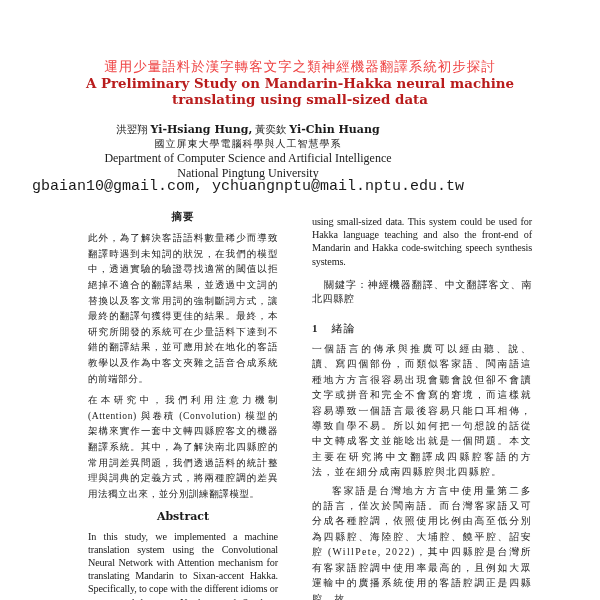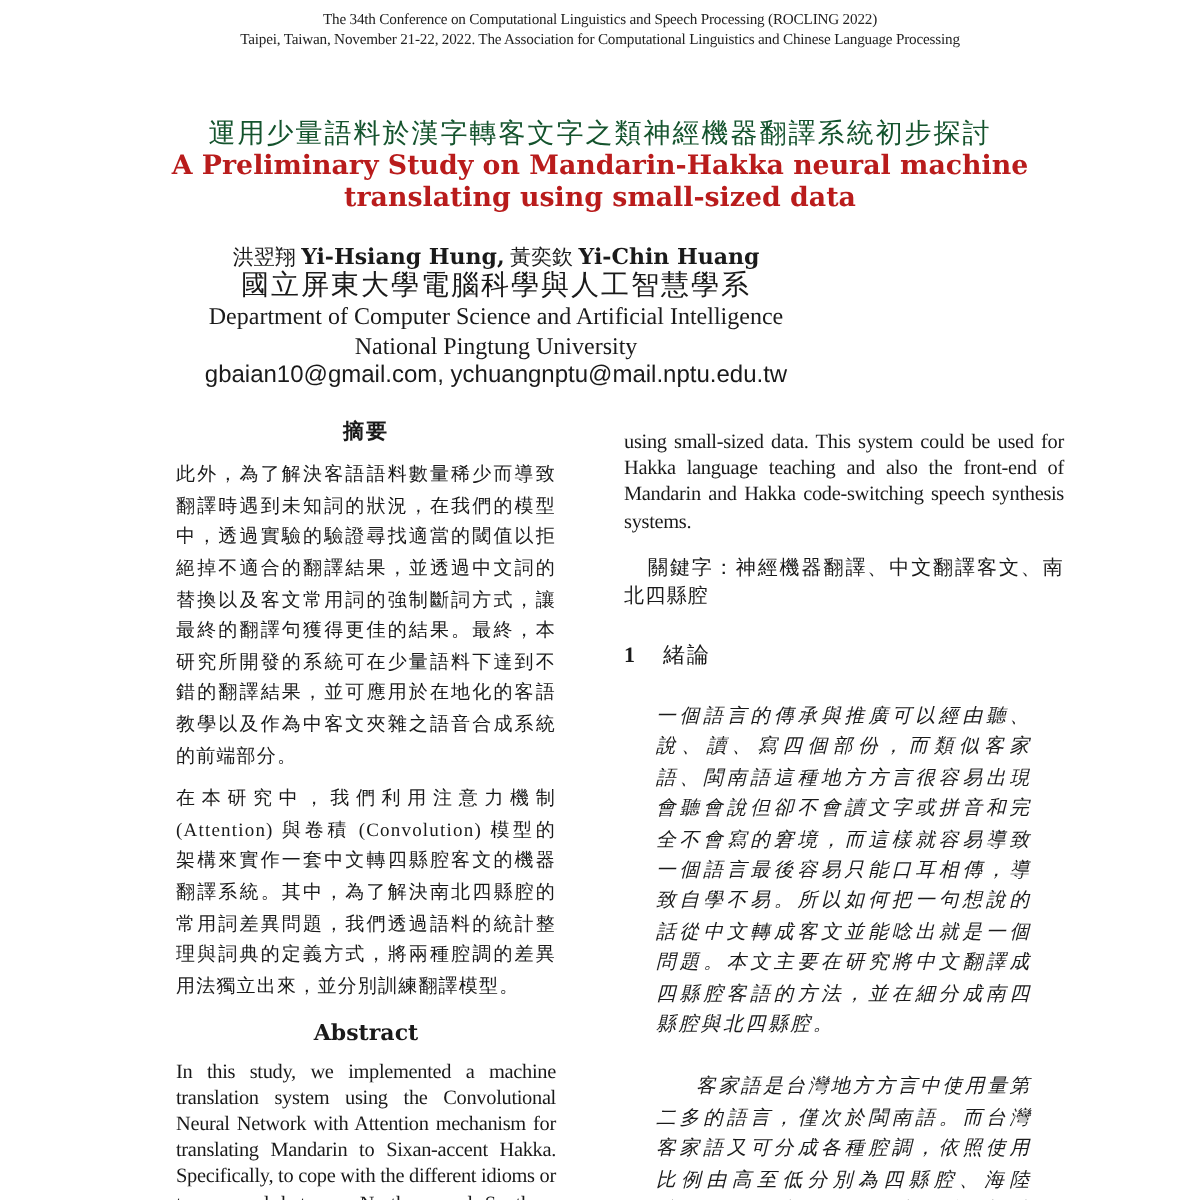--- a/index.html
+++ b/index.html
@@ -2,52 +2,48 @@
 <html><head>
 <meta charset="utf-8">
 <style>
   html, body { margin: 0; padding: 0; background: #ffffff; }
   body { width: 600px; height: 600px; overflow: hidden; position: relative; color: #1a1a1a;
          font-family: "Liberation Serif", "DejaVu Serif", serif; }
   .page { position: absolute; left: 0; top: 0; width: 600px; height: 600px; }
   .conf { position: absolute; top: 5px; left: 0; width: 600px; text-align: center;
           font-size: 7.6px; line-height: 10px; color: #222; letter-spacing: -0.1px; }
   .title-block { position: absolute; top: 58px; left: 0; width: 600px; text-align: center; }
-  .title-zh { font-size: 13.5px; line-height: 17px; letter-spacing: 1px; color: #14532d; }
+  .title-zh { font-size: 13.5px; line-height: 17px; letter-spacing: 1px; color: #ef4444; }
   .title-en { font-family: "DejaVu Serif", serif; font-weight: bold; font-size: 13.4px; line-height: 16px; color: #b91c1c; }
   .authors { position: absolute; top: 122px; left: 0; width: 496px; text-align: center; font-size: 11px; line-height: 14px; }
   .authors .zh { font-size: 10.5px; font-weight: normal; }
   .authors .en { font-family: "DejaVu Serif", serif; font-weight: bold; font-size: 11px; }
-  .aff-zh { font-size: 14px; letter-spacing: 1px; }
+  .aff-zh { font-size: 10px; letter-spacing: 1px; }
   .aff-en { font-size: 12px; line-height: 14.5px; }
-  .emails { font-family: Liberation Sans, sans-serif; font-size: 12px; line-height: 14px; }
+  .emails { font-family: Liberation Mono, monospace; font-size: 15px; line-height: 14px; }
   .col { position: absolute; top: 210px; font-size: 10px; line-height: 13.2px; text-align: justify; }
   .col-left { left: 88px; width: 190px; }
   .col-right { left: 312px; width: 220px; top: 215px; }
   .zh-para { font-size: 9.5px; line-height: 15.6px; letter-spacing: 0.6px; margin: 0 0 6px 0; text-align: justify; }
   .heading-zh { text-align: center; font-size: 10.5px; font-weight: bold; margin: 0 0 8px 0; letter-spacing: 1px; }
   .heading-en { text-align: center; font-size: 11px; font-weight: bold; margin: 8px 0 6px 0; font-family: "DejaVu Serif", serif; }
   .en-para { font-size: 10.2px; line-height: 13.2px; margin: 0; text-align: justify; letter-spacing: -0.15px; }
   .kw-zh { font-size: 10px; line-height: 14px; letter-spacing: 0.6px; text-indent: 12px; margin: 10px 0 0 0; }
   .kw-en { font-size: 10.2px; line-height: 13.2px; text-indent: 12px; margin: 2px 0 0 0; text-align: justify; }
   .kw-en .kw-label { font-weight: bold; font-style: italic; }
   .sec-head { font-size: 11px; font-weight: bold; margin: 16px 0 6px 0; display: flex; gap: 14px; }
   .sec-head .title { font-weight: normal; letter-spacing: 1px; }
-  .zh-body { font-size: 9.8px; line-height: 15.4px; letter-spacing: 1.4px; margin: 16px; text-align: justify; font-style: italic; }
+  .zh-body { font-size: 9.8px; line-height: 15.4px; letter-spacing: 1.4px; margin: 0; text-align: justify; }
   .zh-body.indent { text-indent: 20px; margin-top: 3px; }
 </style>
 </head>
 <body>
 
 <div class="page">
 
-  <div class="conf">
-    <div>The 34th Conference on Computational Linguistics and Speech Processing (ROCLING 2022)</div>
-    <div>Taipei, Taiwan, November 21-22, 2022. The Association for Computational Linguistics and Chinese Language Processing</div>
-  </div>
 
   <div class="title-block">
     <div class="title-zh">運用少量語料於漢字轉客文字之類神經機器翻譯系統初步探討</div>
     <div class="title-en">A Preliminary Study on Mandarin-Hakka neural machine</div>
     <div class="title-en">translating using small-sized data</div>
   </div>
 
   <div class="authors">
     <div>
       <span class="zh">洪翌翔</span>

